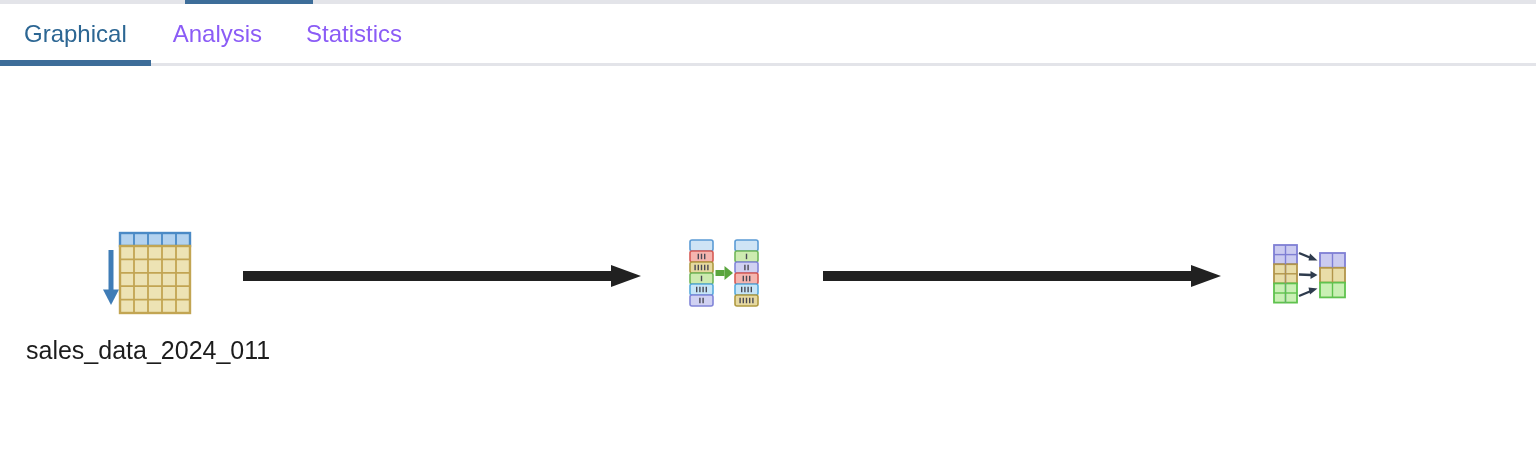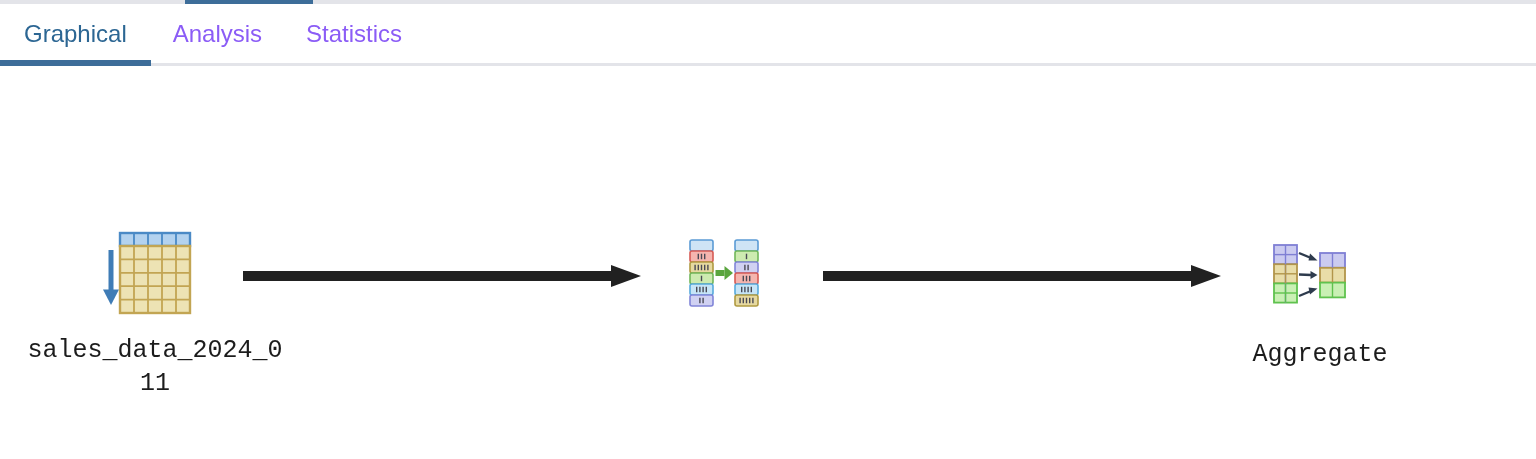--- a/index.html
+++ b/index.html
@@ -27,22 +27,22 @@
   .btn-group { display:flex; border:2px solid #c9cdd8; border-radius:9px; overflow:hidden; background:#fff; }
   .tb-btn { width:54px; height:50px; background:#fff; border:none; margin:0; padding:0;
             display:flex; align-items:center; justify-content:center; cursor:pointer; }
   .btn-group .tb-btn + .tb-btn { border-left:2px solid #c9cdd8; }
   .tb-btn.standalone { margin-left:7px; border:2px solid #c9cdd8; border-radius:9px; height:50px; }
   .tb-btn svg { display:block; }
 
   
   .canvas { position:absolute; top:66px; left:0; width:100%; height:393px; background:#fff; }
   .node { position:absolute; }
-  .node .nlabel { position:absolute; left:0; width:100%; text-align:center;
-                  font-size:25px; line-height:33px; color:#1c1c1c; word-break:break-all;font-family:Liberation Mono, monospace; }
+  .node .nlabel { position:absolute; left:0; width:100%; 
+                  font-size:25px; line-height:33px; color:#1c1c1c; word-break:break-all; }
   #node-seq-scan { left:26px; top:163px; width:258px; height:190px; }
   #node-seq-scan .nicon { position:absolute; left:70px; top:0; }
   #node-seq-scan .nlabel { top:105px; }
   #node-sort { left:638px; top:163px; width:200px; height:160px; }
   #node-sort .nicon { position:absolute; left:48px; top:9px; }
   #node-sort .nlabel { top:109px; }
   #node-aggregate { left:1220px; top:163px; width:200px; height:160px; }
   #node-aggregate .nicon { position:absolute; left:48px; top:0; }
   #node-aggregate .nlabel { top:109px; }
 
@@ -193,17 +193,16 @@
         <line x1="31" y1="67" x2="43" y2="62" stroke="#2e3b4d" stroke-width="2.4"></line>
         <polygon points="40.5,58.5 49.5,59.5 42,65.5" fill="#2e3b4d"></polygon>
 
         <rect x="52" y="24" width="25" height="14.8" fill="#cbcbf0" stroke="#7f7fd4" stroke-width="1.8"></rect>
         <rect x="52" y="38.8" width="25" height="14.8" fill="#e9dda8" stroke="#b2954a" stroke-width="1.8"></rect>
         <rect x="52" y="53.6" width="25" height="14.8" fill="#c9f0b4" stroke="#5fc24e" stroke-width="1.8"></rect>
         <path d="M64.5 24v14.8" stroke="#7f7fd4" stroke-width="1.4"></path>
         <path d="M64.5 38.8v14.8" stroke="#b2954a" stroke-width="1.4"></path>
         <path d="M64.5 53.6v14.8" stroke="#5fc24e" stroke-width="1.4"></path>
       </svg>
-      <div class="nlabel">Aggregate</div>
     </div>
 
   </div>
 </div>
 
 </body></html>

